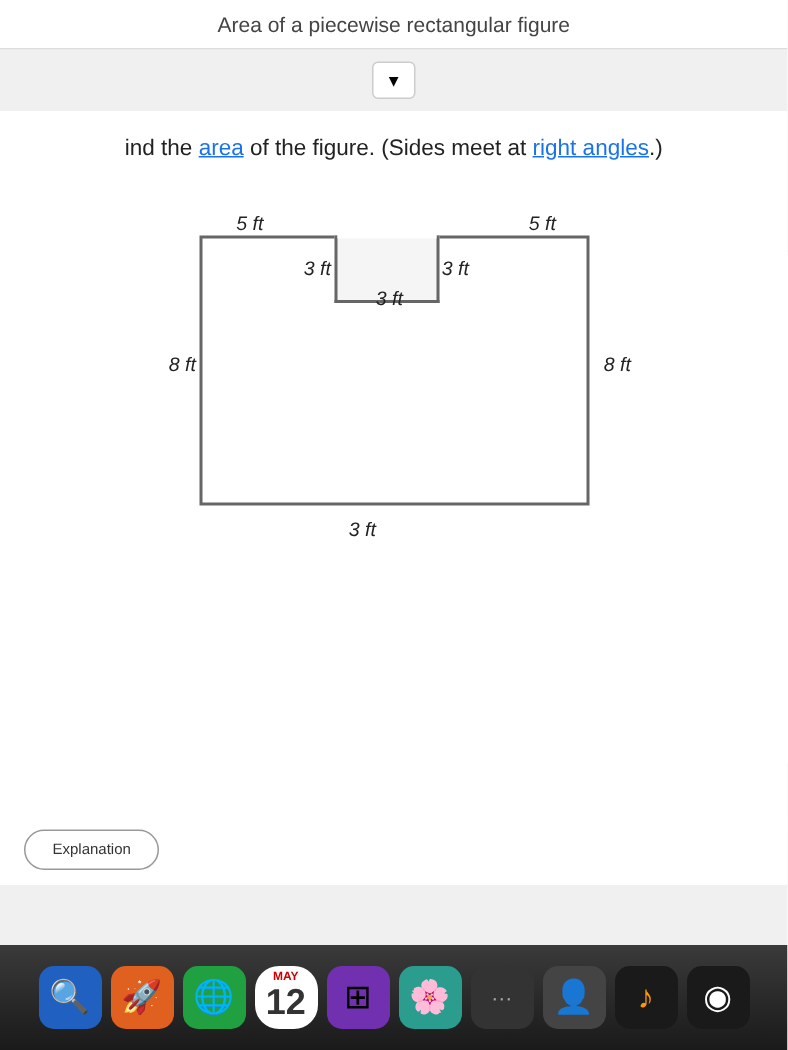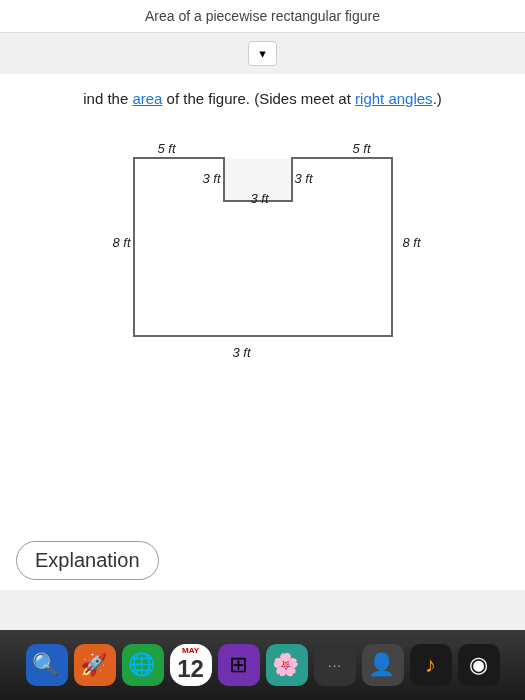--- a/index.html
+++ b/index.html
@@ -146,21 +146,21 @@
       gap: 12px;
       padding: 10px 16px;
       background: #fff;
     }
 
     .btn-explanation {
       border: 1px solid #999;
       border-radius: 20px;
       padding: 7px 18px;
       background: #fff;
-      font-size: 20px;
+      font-size: 10px;
       cursor: pointer;
       color: #333;
     }
 
     .btn-check {
       border: none;
       border-radius: 20px;
       padding: 7px 18px;
       background: #555;
       font-size: 14px;

